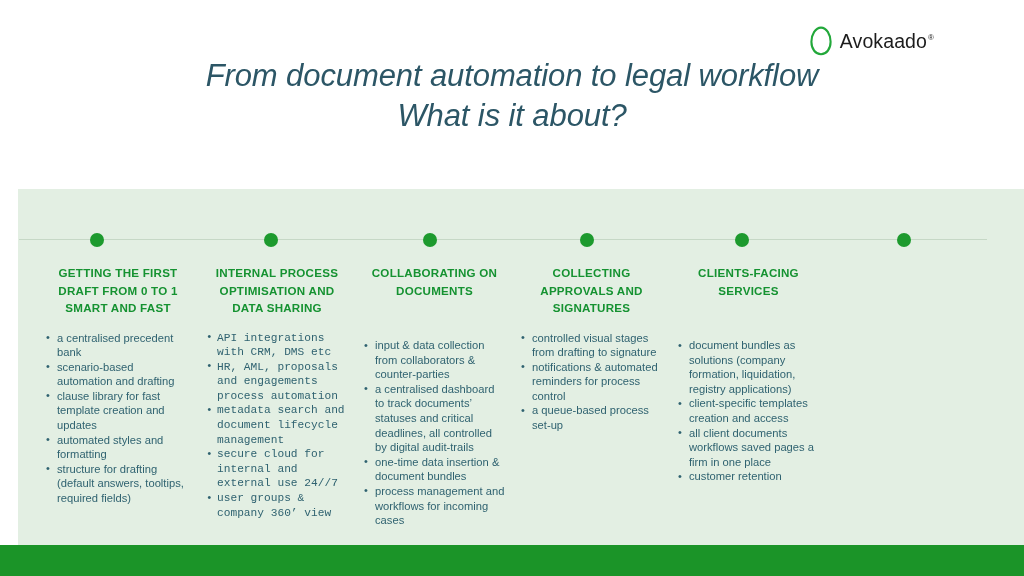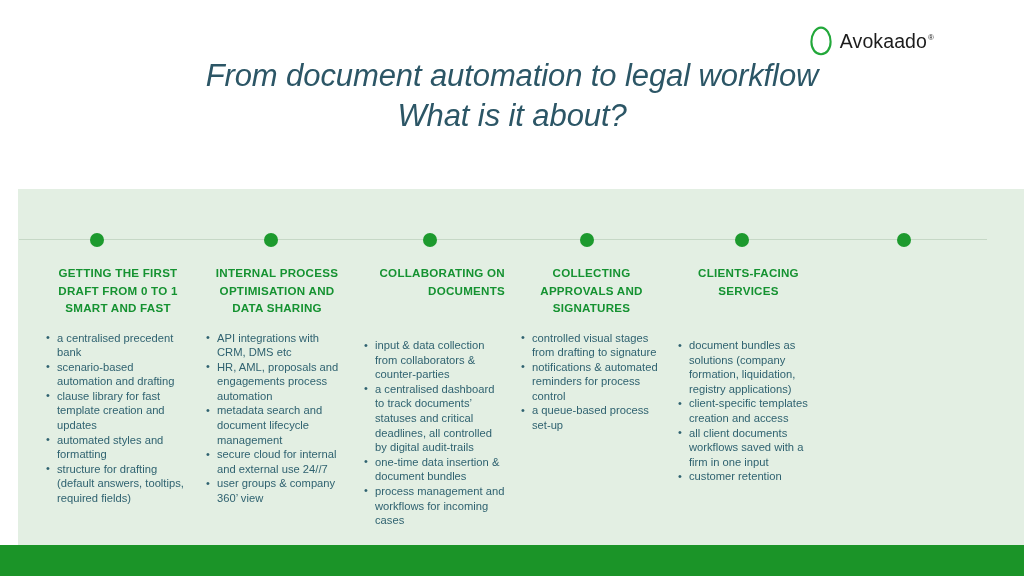--- a/index.html
+++ b/index.html
@@ -126,21 +126,21 @@
     color: #159231;
     font-size: 11.6px;
     font-weight: bold;
     line-height: 17.5px;
     text-align: center;
     letter-spacing: 0.25px;
     margin: 0 0 14px 0;
     min-height: 52px;
   }
   .col.c3 .col-heading,
-  .col.c6 .col-heading { min-height: 52px; text-align: right; }
+  .col.c6 .col-heading { min-height: 52px; }
 
   .bullets {
     list-style: none;
     margin: 0;
     padding: 0;
     color: #2f6270;
     font-size: 11.2px;
     line-height: 14.6px;
   }
   .bullets li {
@@ -152,21 +152,21 @@
     content: "\2022";
     position: absolute;
     left: 0;
     top: -0.5px;
     color: #2f6270;
     font-size: 11px;
   }
 
   
   .col.c1 .bullets { margin-top: 5px; }
-  .col.c2 .bullets { margin-top: 5px; }
+  .col.c2 .bullets { margin-top: 5px; font-family: Liberation Mono, monospace; }
   .col.c3 .bullets { margin-top: 22px; }
   .col.c4 .bullets { margin-top: 5px; }
   .col.c5 .bullets { margin-top: 22px; }
   .col.c6 .bullets { margin-top: 40px; }
 
   .col.c3 .col-heading,
   .col.c6 .col-heading { margin-bottom: 0; }
 
   
   .bottom-bar {
@@ -248,21 +248,21 @@
           <li>notifications &amp; automated reminders for process control</li>
           <li>a queue-based process set-up</li>
         </ul>
       </div>
 
       <div class="col c5">
         <div class="col-heading">CLIENTS-FACING SERVICES</div>
         <ul class="bullets">
           <li>document bundles as solutions (company formation, liquidation, registry applications)</li>
           <li>client-specific templates creation and access</li>
-          <li>all client documents workflows saved with a firm in one input</li>
+          <li>all client documents workflows saved pages a firm in one place</li>
           <li>customer retention</li>
         </ul>
       </div>
 
 
     </div>
   </div>
 
   <div class="bottom-bar"></div>
 

